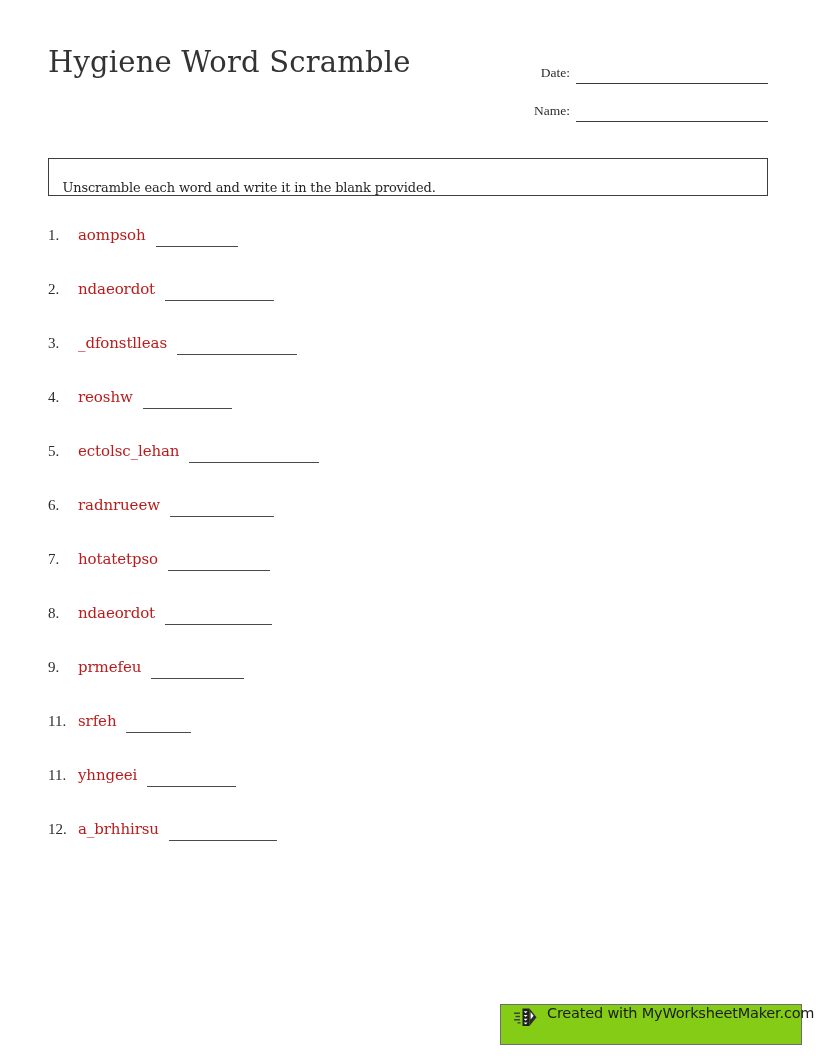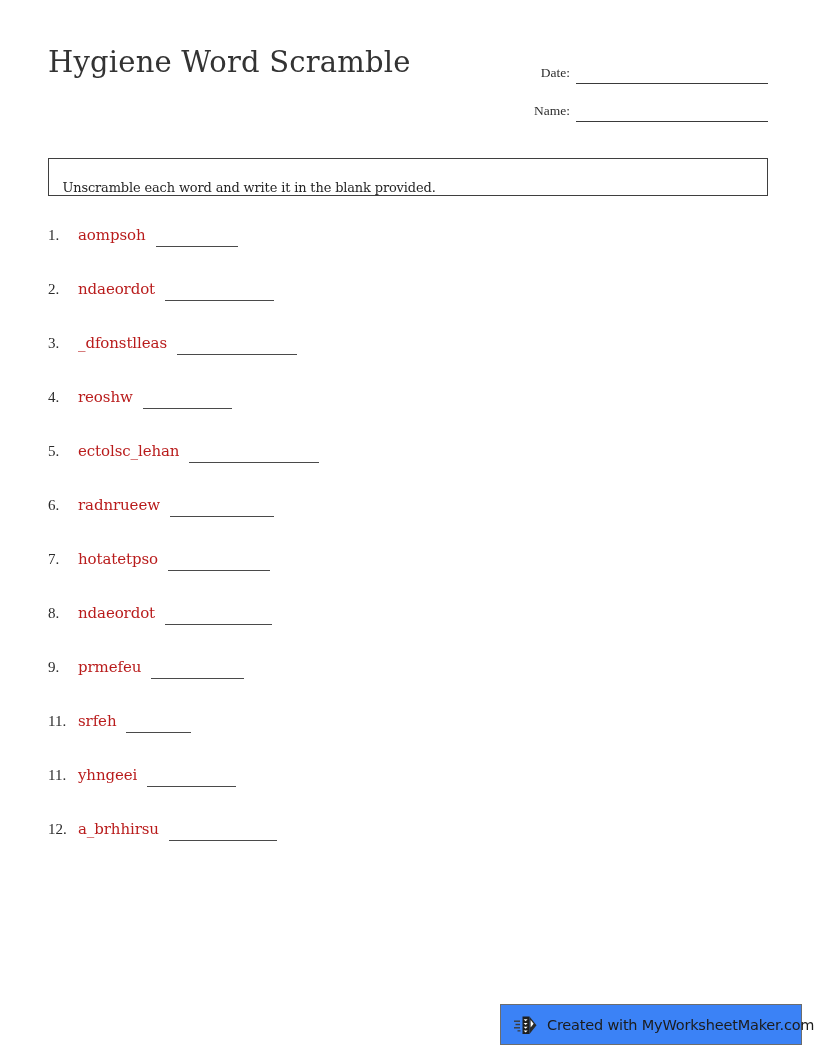--- a/index.html
+++ b/index.html
@@ -143,23 +143,22 @@
 
   
   .footer-badge {
     position: absolute;
     left: 500px;
     top: 1004px;
     width: 302px;
     height: 41px;
     border: 1.2px solid #6d6d6d;
     box-sizing: border-box;
-    background: #3b82f6;
-    display: flex;
-    align-items: center;
+    background: #84cc16;
+    display: flex;
     padding-left: 13px;
   }
 
   .badge-icon {
     width: 26px;
     height: 24px;
     flex: 0 0 26px;
     display: block;
     margin-right: 7px;
   }

